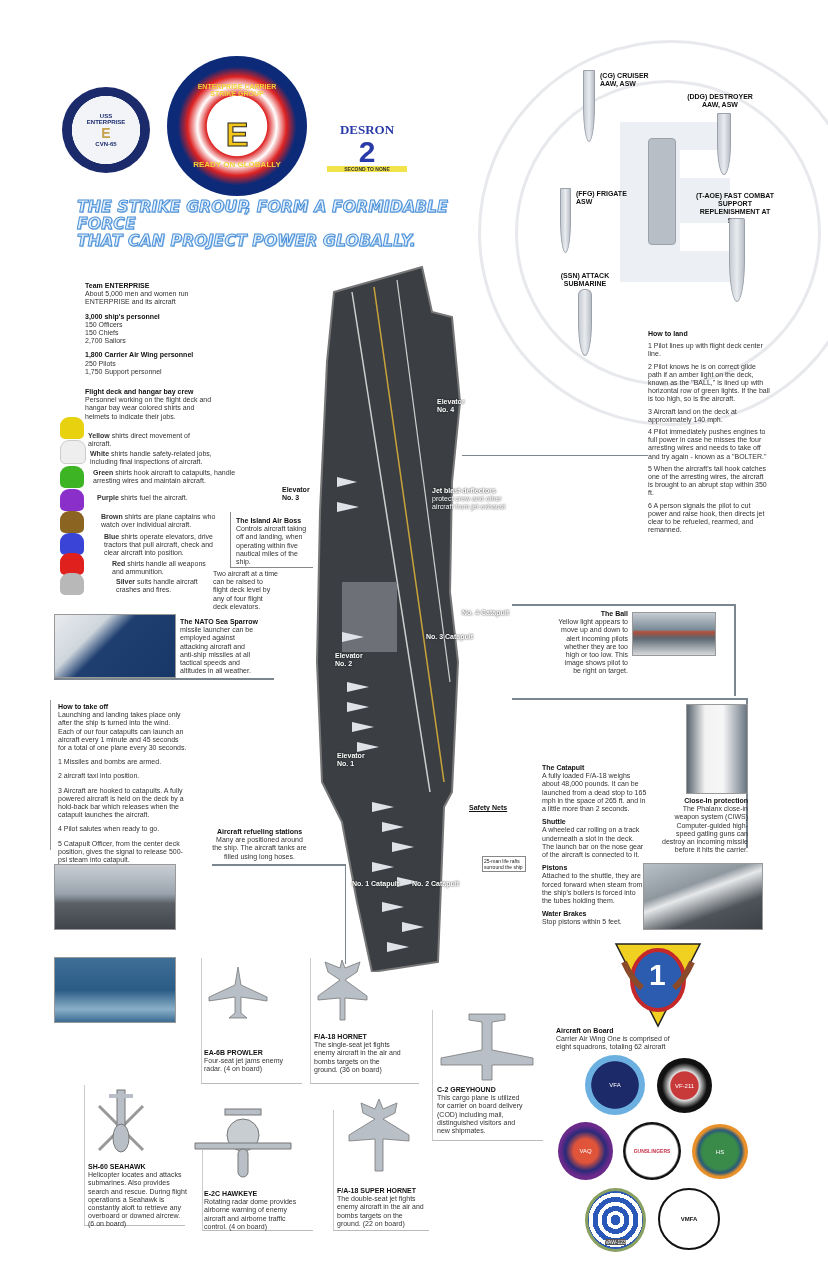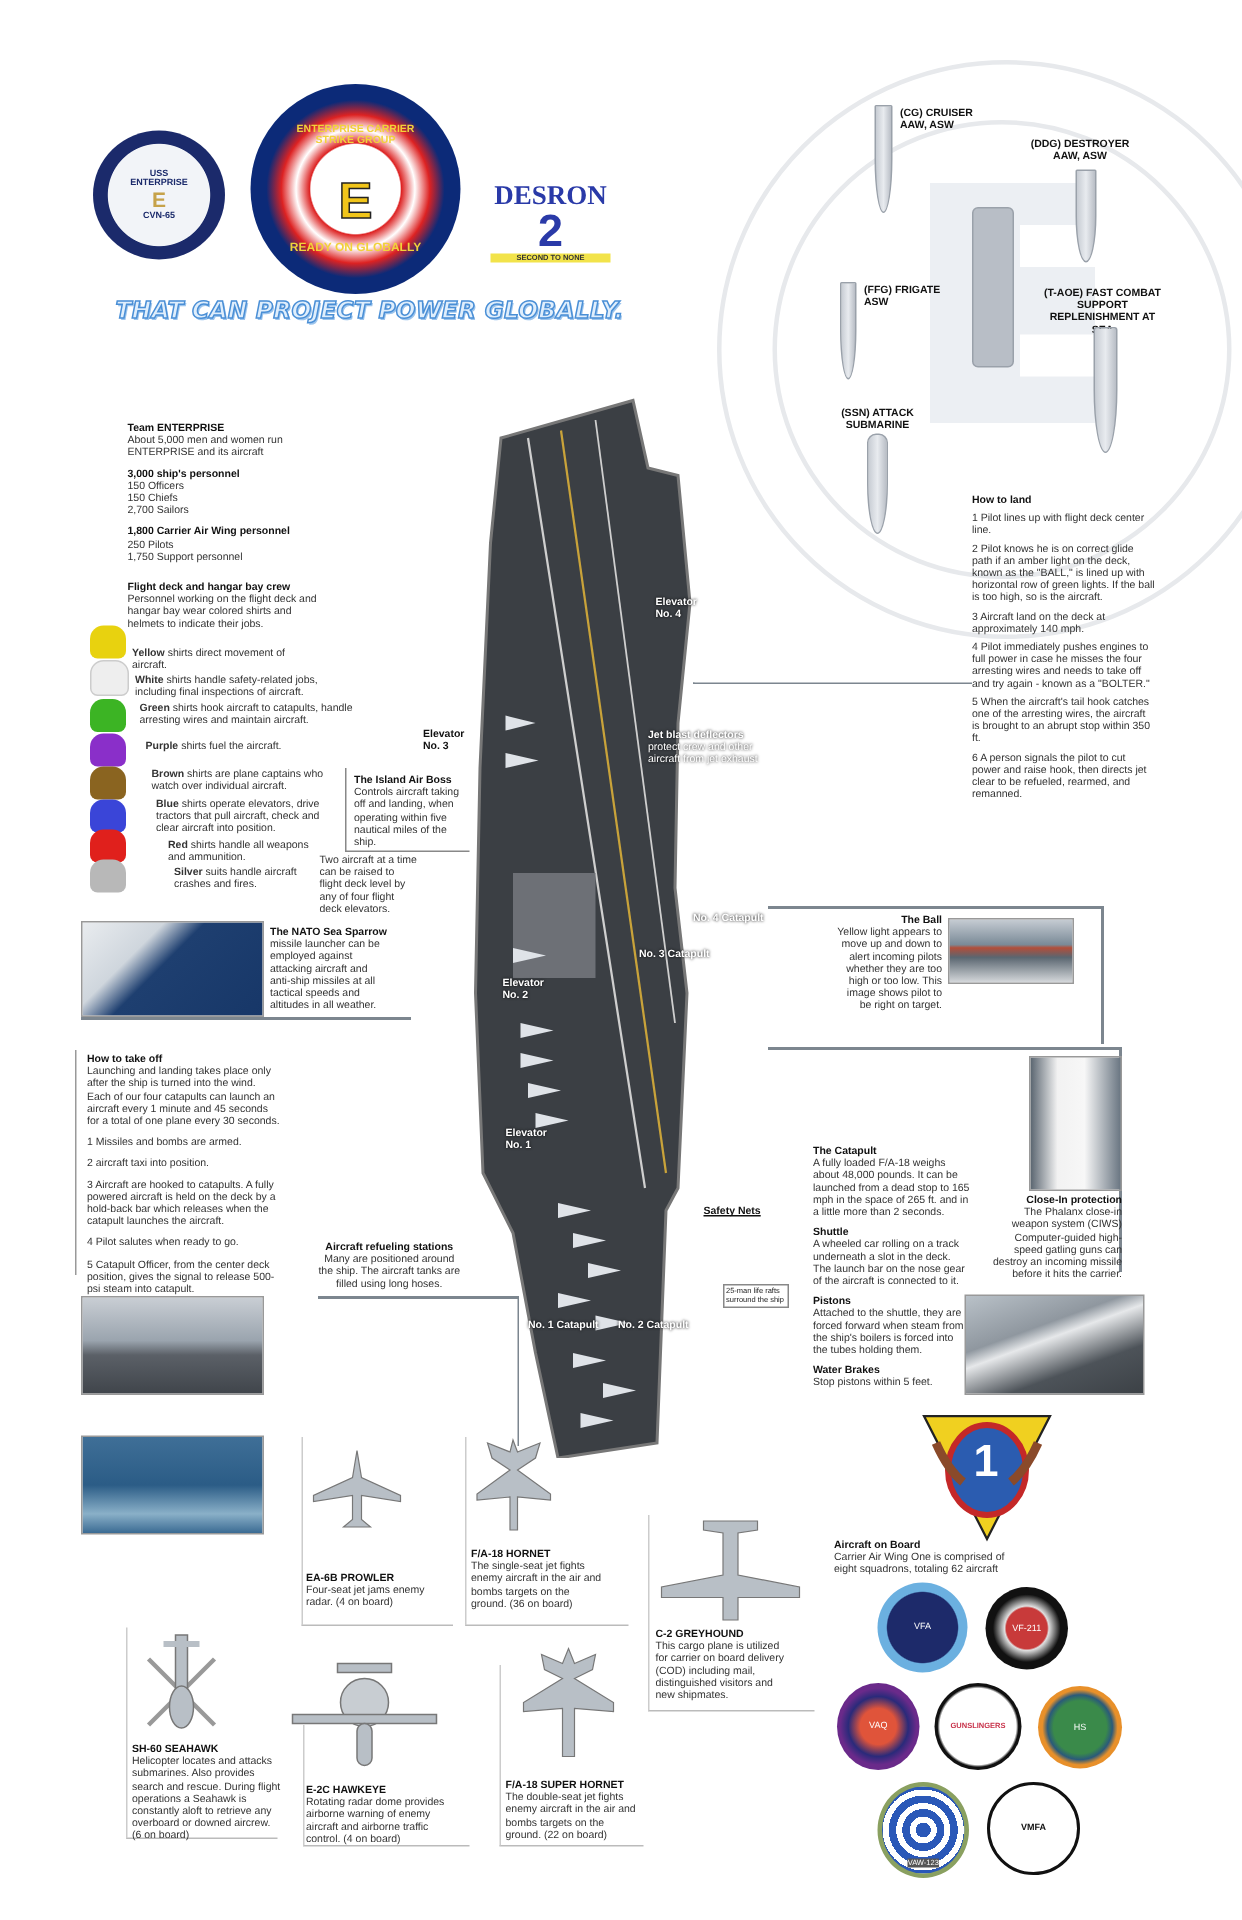--- a/index.html
+++ b/index.html
@@ -39,27 +39,28 @@
 </div>
 <div class="emblem" style="left:167px;top:56px;width:140px;height:140px;background:radial-gradient(circle,#fff 0,#fff 30%,#d22 31%,#fff 40%,#d22 50%,#0c2a78 60%,#0c2a78 94%,#e8c21a 95%);">
   <div style="width:100px;font-size:7px;color:#f1d23a;">
     <span class="blk" style="margin-bottom:18px;">ENTERPRISE CARRIER STRIKE GROUP</span>
     <span class="blk" style="font-size:34px;color:#f1c51a;-webkit-text-stroke:1px #222;">E</span>
     <span class="blk" style="margin-top:6px;font-size:8px;">READY ON GLOBALLY</span>
   </div>
 </div>
 <div class="emblem" style="left:322px;top:85px;width:90px;height:88px;background:radial-gradient(circle,#fff 72%,#f2e34a 74%,#f2e34a 90%,#c9b222 92%);">
   <div style="width:80px;color:#2a3aa8;">
-    <span class="blk" style="font-family:'Liberation Serif',serif;font-size:18px;margin-top:36px;">DESRON</span>
+    <span class="blk" style="font-family:'Liberation Serif',serif;font-size:13px;margin-top:36px;">DESRON</span>
     <span class="blk" style="font-size:30px;line-height:28px;">2</span>
     <span class="blk" style="font-size:5px;color:#333;background:#f2e34a;">SECOND TO NONE</span>
   </div>
 </div>
 
 <div class="headline">
+  <span class="blk">THE STRIKE GROUP, FORM A FORMIDABLE FORCE</span>
   <span class="blk">THAT CAN PROJECT POWER GLOBALLY.</span>
 </div>
 
 <div class="ship" style="left:583px;top:70px;width:10px;height:70px;border-radius:1px 1px 50% 50%;"></div>
 <div class="abs txt hd" style="left:600px;top:72px;width:80px;">
   <span class="blk">(CG) CRUISER</span>
   <span class="blk">AAW, ASW</span>
 </div>
 <div class="abs txt hd" style="left:680px;top:93px;width:80px;text-align:center;">
   <span class="blk">(DDG) DESTROYER</span>

